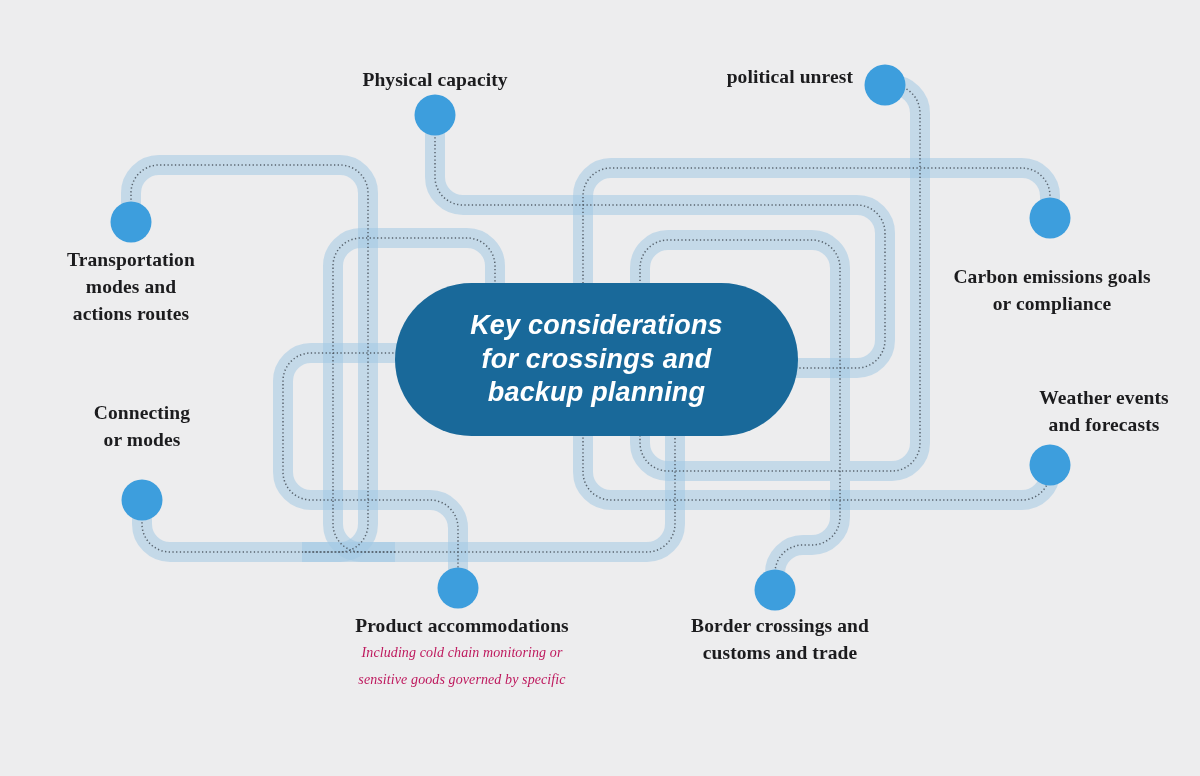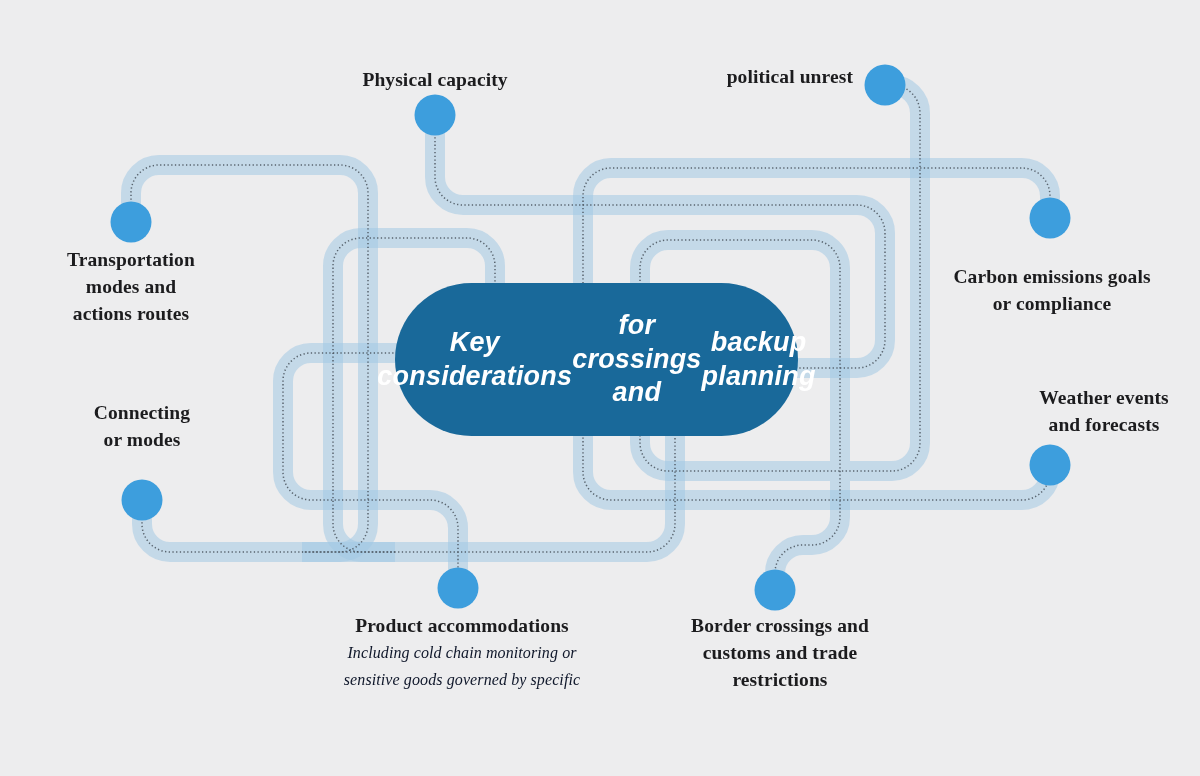--- a/index.html
+++ b/index.html
@@ -35,21 +35,21 @@
   }
   .pill {
     position: absolute;
     left: 395px;
     top: 283px;
     width: 403px;
     height: 153px;
     border-radius: 80px;
     background: #19699a;
     display: flex;
-    flex-direction: row;
+    flex-direction: column;
     align-items: center;
     justify-content: center;
     text-align: center;
   }
   .pill span {
     display: block;
     color: #ffffff;
     font-size: 27px;
     line-height: 33.5px;
     font-style: italic;
@@ -61,23 +61,23 @@
     color: #1c1c1e;
     font-size: 19.5px;
     line-height: 27px;
     font-weight: 600;
     letter-spacing: 0.1px;
   }
   .node-label span { display: block; font-family: Liberation Serif, serif; }
   .node-label .sub {
     font-weight: 400;
     font-style: italic;
-    font-size: 16px;
+    font-size: 14px;
     line-height: 27px;
-    color: #0f172a;
+    color: #be185d;
   }
   .align-center { text-align: center; }
   .align-right { text-align: right; }
 
   .label-physical       { left: 325px; top: 66px;  width: 220px; }
   .label-labor          { left: 653px; top: 63px;  width: 200px; }
   .label-transportation { left: 31px;  top: 246px; width: 200px; }
   .label-carbon         { left: 922px; top: 263px; width: 260px; }
   .label-connecting     { left: 42px;  top: 399px; width: 200px; }
   .label-weather        { left: 994px; top: 384px; width: 220px; }
@@ -151,16 +151,15 @@
 
   <div class="node-label align-center label-product">
     <span>Product accommodations</span>
     <span class="sub">Including cold chain monitoring or</span>
     <span class="sub">sensitive goods governed by specific</span>
   </div>
 
   <div class="node-label align-center label-border">
     <span>Border crossings and</span>
     <span>customs and trade</span>
-    <span>restrictions</span>
   </div>
 
 </div>
 
 </body></html>

